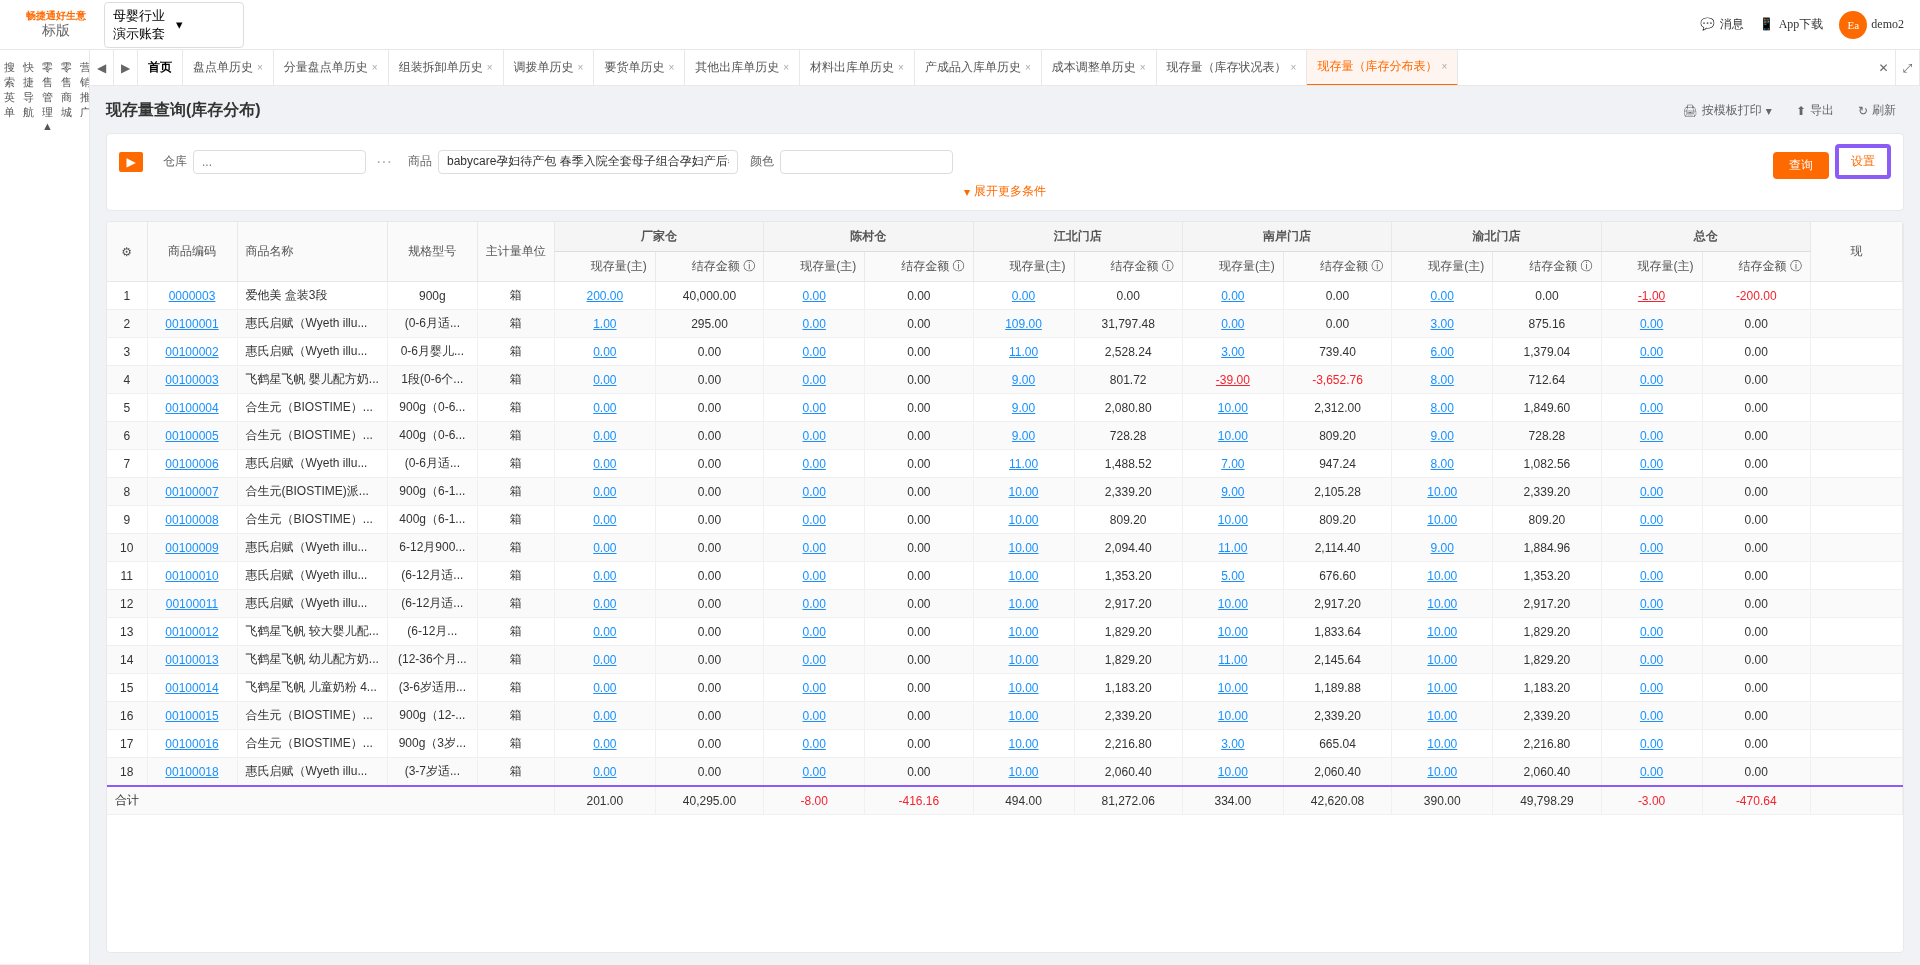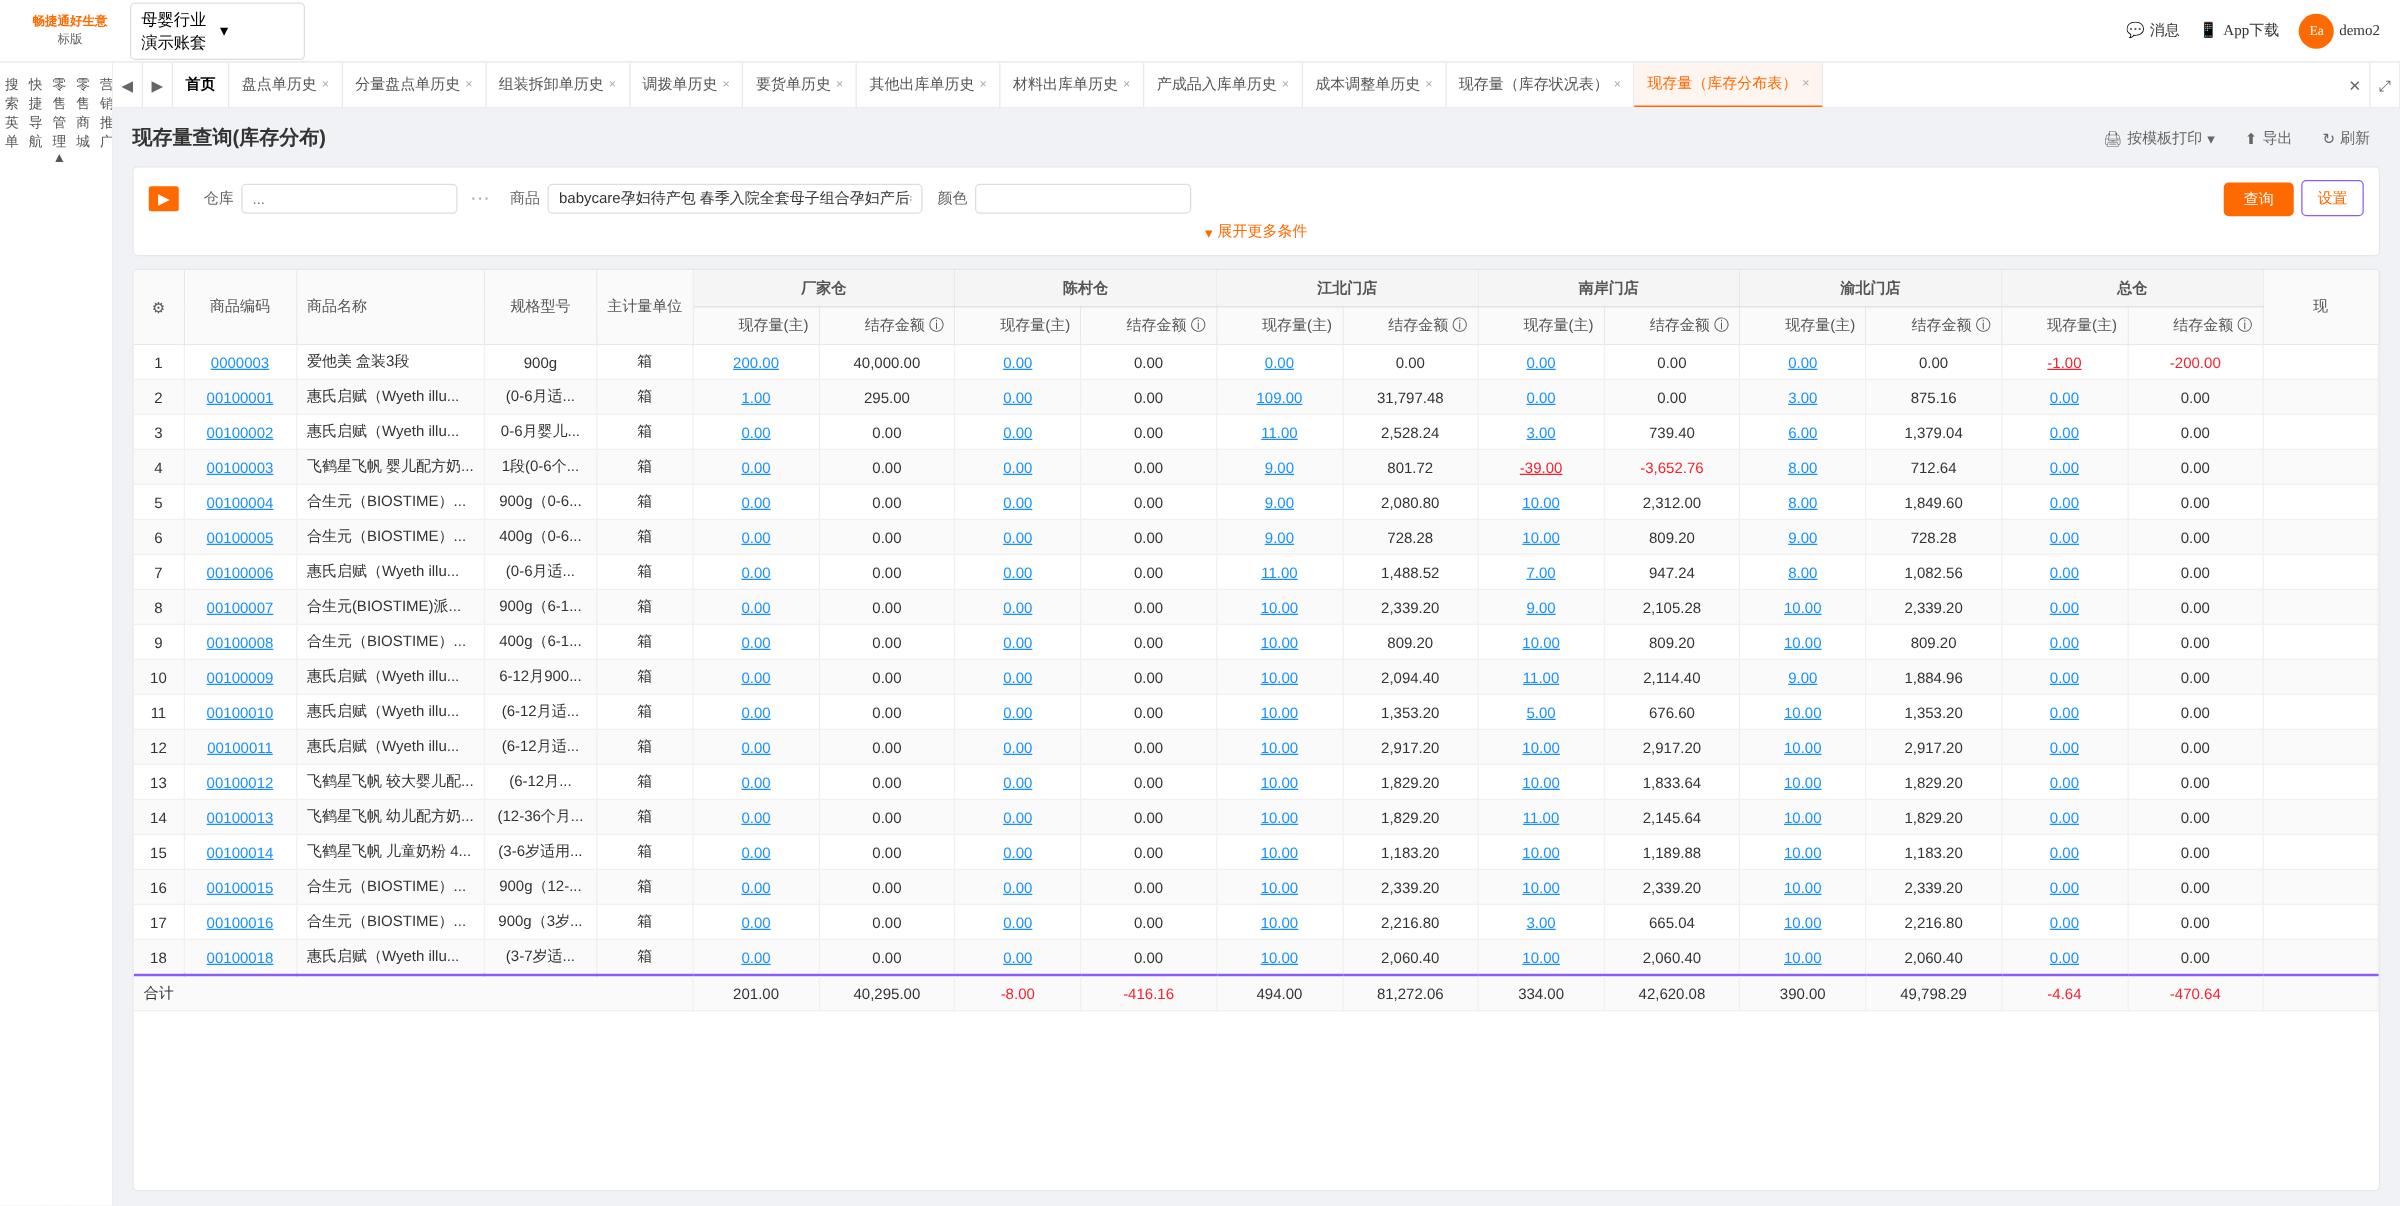--- a/index.html
+++ b/index.html
@@ -3,21 +3,21 @@
   <meta charset="utf-8">
   <style>
     * { box-sizing: border-box; margin: 0; padding: 0; }
     body { font-family: 'Microsoft YaHei', Arial, sans-serif; font-size: 12px; background: #f0f2f5; color: #333; overflow: hidden; }
 
     
     .top-bar { height: 50px; background: #fff; display: flex; align-items: center; justify-content: space-between; padding: 0 16px; border-bottom: 1px solid #e8e8e8; font-family: Liberation Serif, serif; }
     .top-bar-left { display: flex; align-items: center; gap: 8px; }
     .logo-area { display: flex; flex-direction: column; align-items: center; width: 80px; }
     .logo-text { font-size: 10px; color: #ff6a00; font-weight: bold; line-height: 1.2; }
-    .logo-sub { font-size: 10px; color: #666; }
+    .logo-sub { font-size: 14px; color: #666; }
     .industry-select { display: flex; align-items: center; gap: 4px; font-size: 13px; color: #000000; cursor: pointer; padding: 4px 8px; border: 1px solid #ddd; border-radius: 4px; min-width: 140px; }
     .industry-select span { flex: 1; }
     .top-bar-right { display: flex; align-items: center; gap: 16px; font-size: 12px; color: #333; }
     .top-bar-right-item { display: flex; align-items: center; gap: 4px; cursor: pointer; }
     .avatar { width: 28px; height: 28px; border-radius: 50%; background: #ff6a00; color: #fff; display: flex; align-items: center; justify-content: center; font-size: 11px; }
 
     
     .layout { display: flex; height: calc(965px - 50px); }
     .sidebar { width: 90px; background: #fff; border-right: 1px solid #e8e8e8; display: flex; overflow-y: auto; flex-shrink: 0; }
     .sidebar-item { padding: 10px 4px; text-align: center; font-size: 11px; color: #555; cursor: pointer; border-bottom: 1px solid #f0f0f0; transition: background 0.2s; }
@@ -47,21 +47,21 @@
     
     .filter-area { background: #fff; border: 1px solid #e8e8e8; border-radius: 4px; padding: 10px 12px; margin-bottom: 10px; }
     .filter-row { display: flex; align-items: center; gap: 12px; flex-wrap: wrap; }
     .filter-item { display: flex; align-items: center; gap: 6px; font-size: 12px; }
     .filter-label { color: #666; white-space: nowrap; }
     .filter-input { border: 1px solid #ddd; border-radius: 4px; padding: 4px 8px; font-size: 12px; min-width: 80px; outline: none; }
     .filter-input-long { min-width: 300px; color: #333; }
     .filter-input-color { min-width: 120px; }
     .btn-expand { display: flex; align-items: center; gap: 4px; color: #ff6a00; font-size: 12px; cursor: pointer; }
     .btn-search { background: #ff6a00; color: #fff; border: none; border-radius: 4px; padding: 5px 16px; font-size: 12px; cursor: pointer; }
-    .btn-setting { background: #fff; color: #ff6a00; border: 1px solid #8b5cf6; border-radius: 4px; padding: 5px 12px; font-size: 12px; cursor: pointer; }
+    .btn-setting { background: #fff; color: #ff6a00; border: 4px solid #8b5cf6; border-radius: 4px; padding: 5px 12px; font-size: 12px; cursor: pointer; }
     .expand-toggle { display: flex; align-items: center; justify-content: center; padding: 4px 0 0; }
     .arrow-toggle { background: #ff6a00; color: #fff; border: none; border-radius: 2px; width: 24px; height: 20px; cursor: pointer; display: flex; align-items: center; justify-content: center; font-size: 12px; margin-right: 8px; flex-shrink: 0; }
     .ellipsis-btn { color: #aaa; cursor: pointer; padding: 0 4px; font-size: 16px; line-height: 1; }
 
     
     .table-container { background: #fff; border: 1px solid #e8e8e8; border-radius: 4px; overflow: auto; flex: 1; }
     table { width: 100%; border-collapse: collapse; font-size: 12px; }
     thead th { background: #fafafa; border-bottom: 1px solid #e8e8e8; border-right: 1px solid #e8e8e8; padding: 6px 8px; text-align: center; font-weight: normal; color: #555; white-space: nowrap; position: sticky; top: 0; z-index: 2; }
     thead th.group-header { background: #f5f5f5; font-weight: bold; border-bottom: 1px solid #ddd; }
     tbody td { border-bottom: 1px solid #f0f0f0; border-right: 1px solid #f0f0f0; padding: 5px 8px; text-align: center; white-space: nowrap; }
@@ -644,21 +644,21 @@
   <td>201.00</td>
   <td>40,295.00</td>
   <td class="td-red">-8.00</td>
   <td class="td-red">-416.16</td>
   <td>494.00</td>
   <td>81,272.06</td>
   <td>334.00</td>
   <td>42,620.08</td>
   <td>390.00</td>
   <td>49,798.29</td>
-  <td class="td-red">-4.64</td>
+  <td class="td-red">-3.00</td>
   <td class="td-red">-470.64</td>
   <td></td>
 </tr>
             </tbody>
         </table>
       </div>
     </div>
   </div>
 </div>
 

